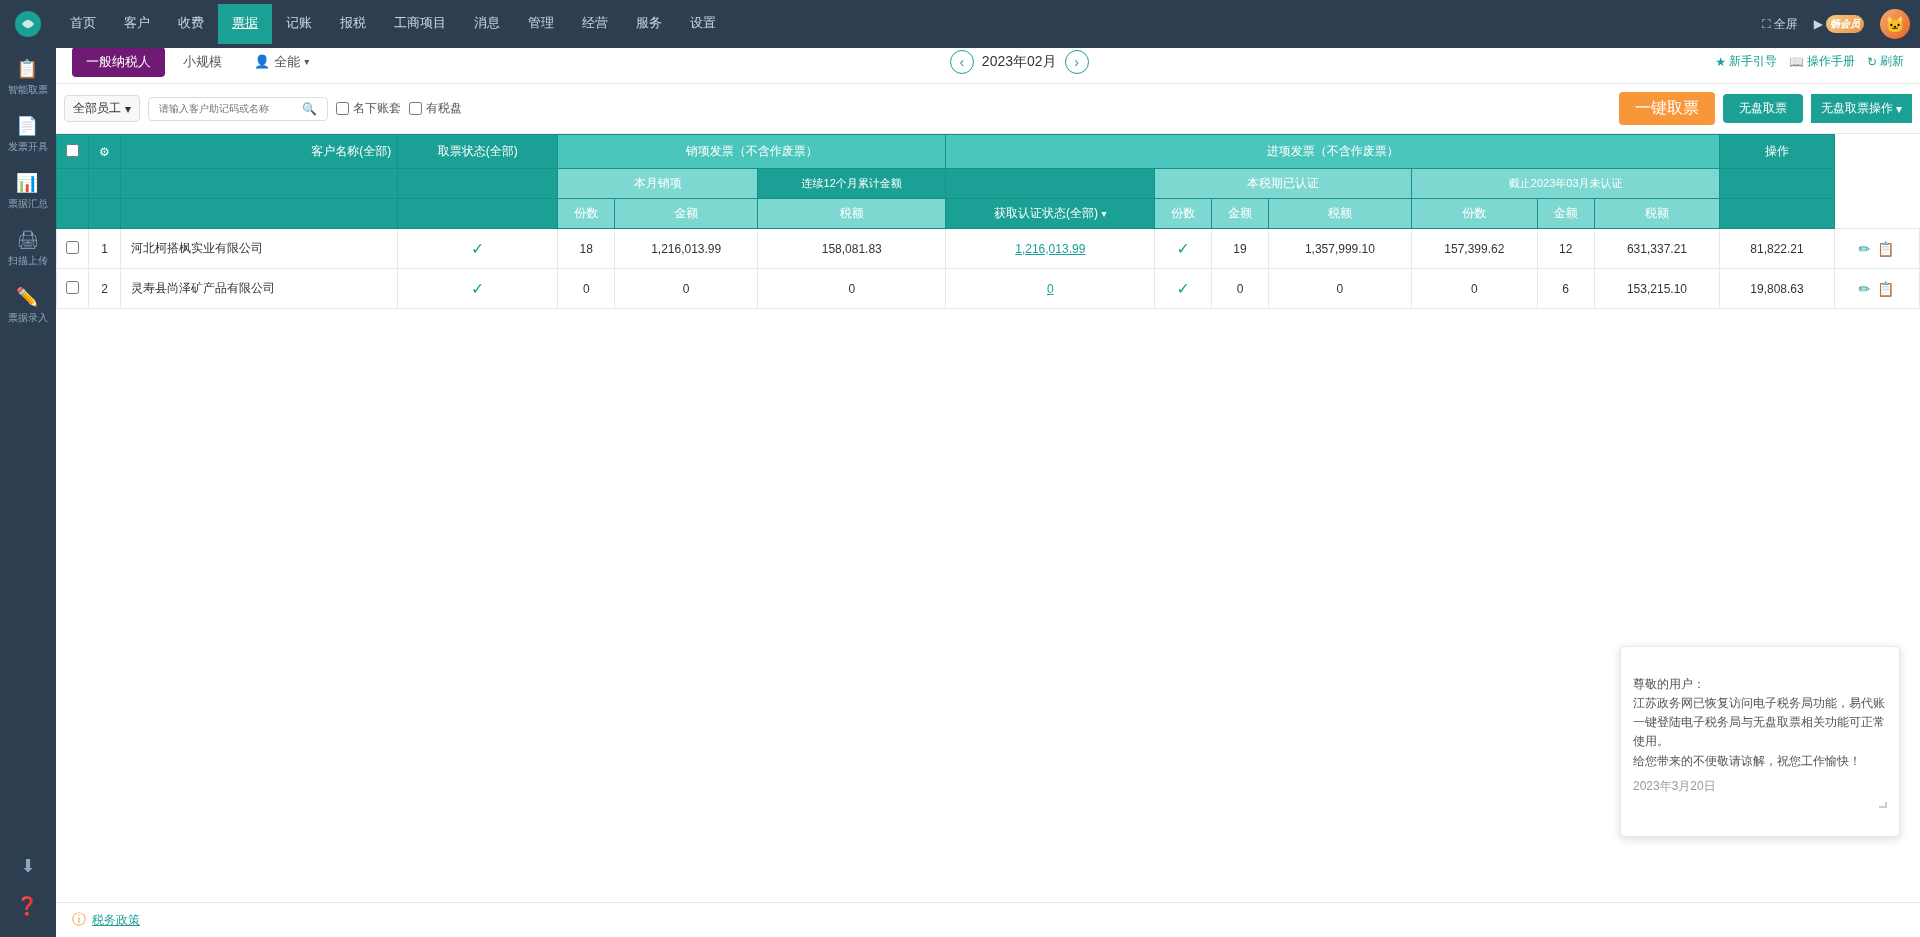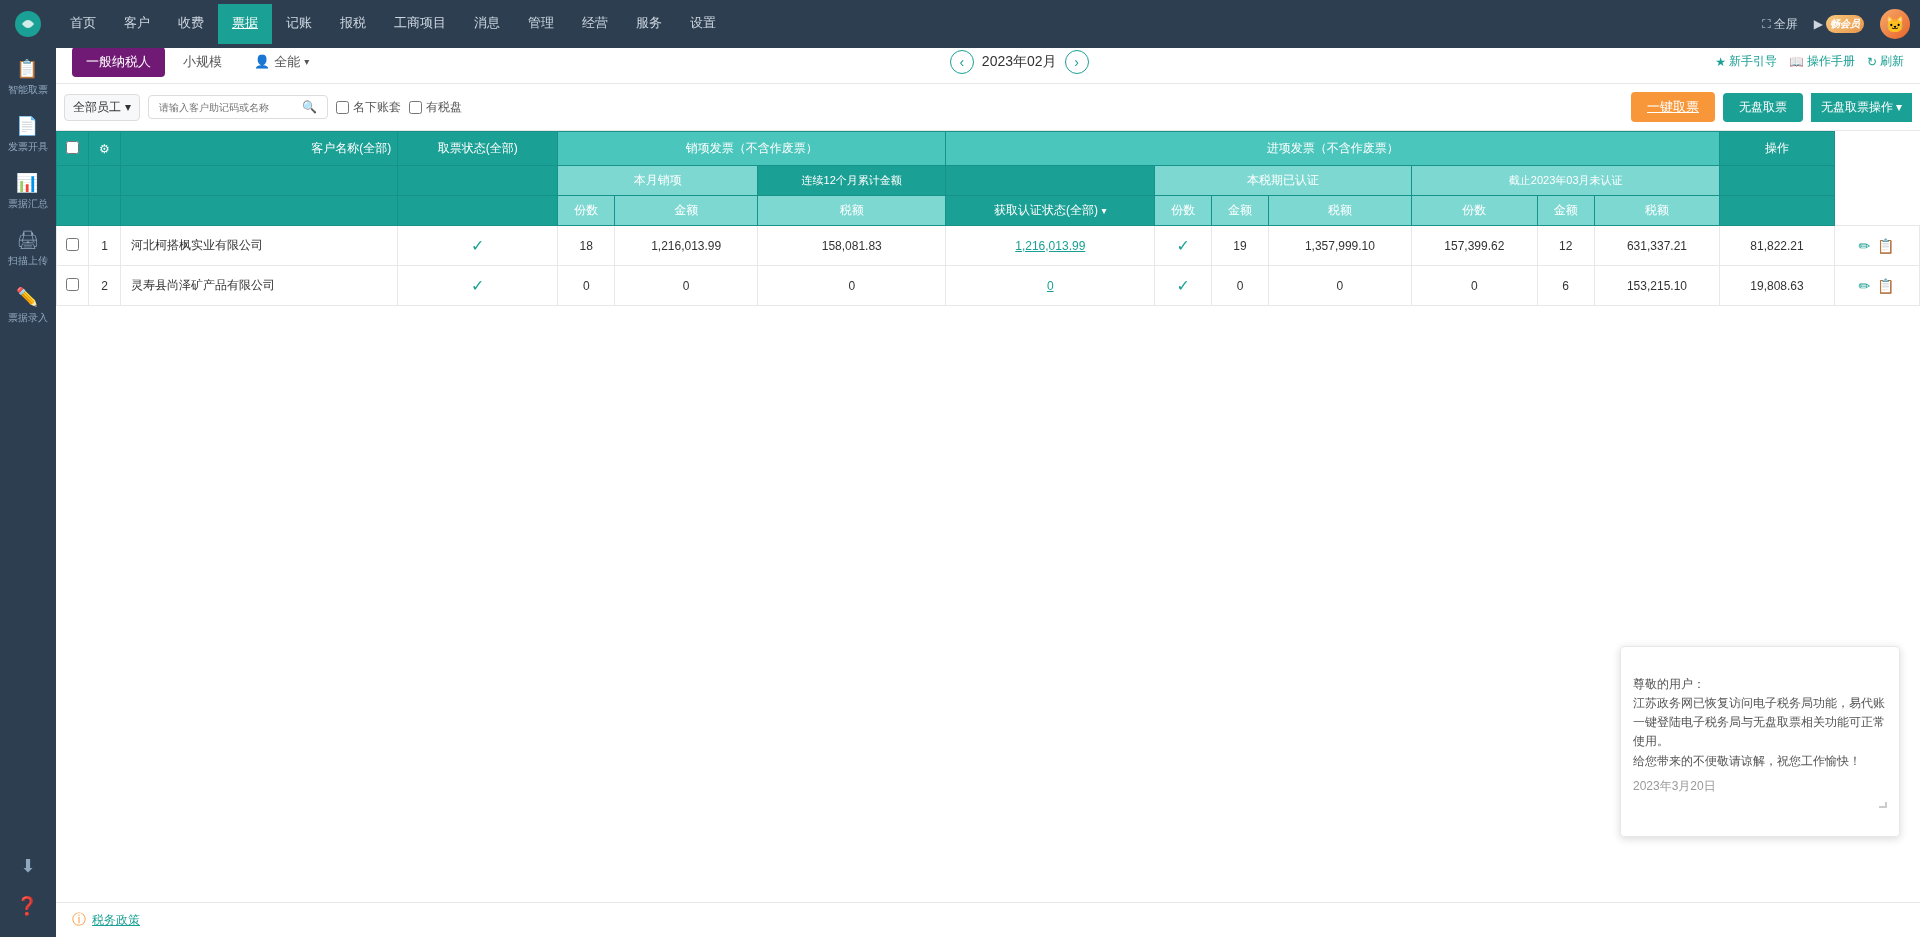--- a/index.html
+++ b/index.html
@@ -102,21 +102,21 @@
       border: 1px solid #ddd; border-radius: 4px; padding: 4px 10px;
       font-size: 12px; width: 180px; outline: none; color: #999;
       display: flex; align-items: center; gap: 4px;
     }
     .toolbar-search input {
       border: none; outline: none; font-size: 10px; width: 140px; color: #0f172a; background: transparent;
     }
     .checkbox-label { display: flex; align-items: center; gap: 4px; font-size: 12px; color: #555; cursor: pointer; }
     .btn-primary {
       background: #f8973a; color: #fff; border: none; border-radius: 4px;
-      padding: 6px 16px; cursor: pointer; font-size: 13px; margin-left: auto; text-decoration: underline;
+      padding: 6px 16px; cursor: pointer; font-size: 16px; margin-left: auto;
     }
     .btn-secondary {
       background: #1aa094; color: #fff; border: none; border-radius: 4px;
       padding: 6px 16px; cursor: pointer; font-size: 12px;
     }
     .btn-dropdown {
       background: #1aa094; color: #fff; border: none; border-radius: 0;
       padding: 6px 10px; cursor: pointer; font-size: 12px; display: flex; align-items: center; gap: 3px;
     }
 

